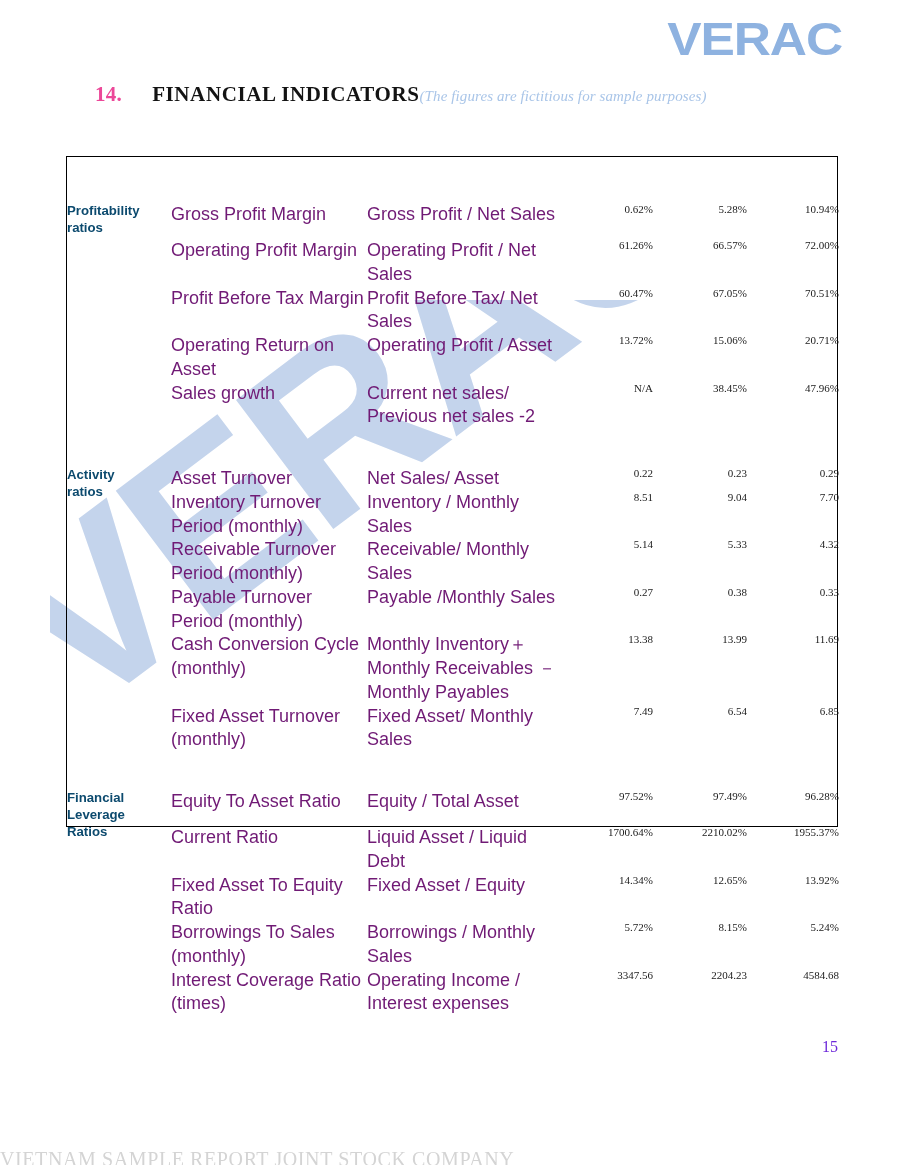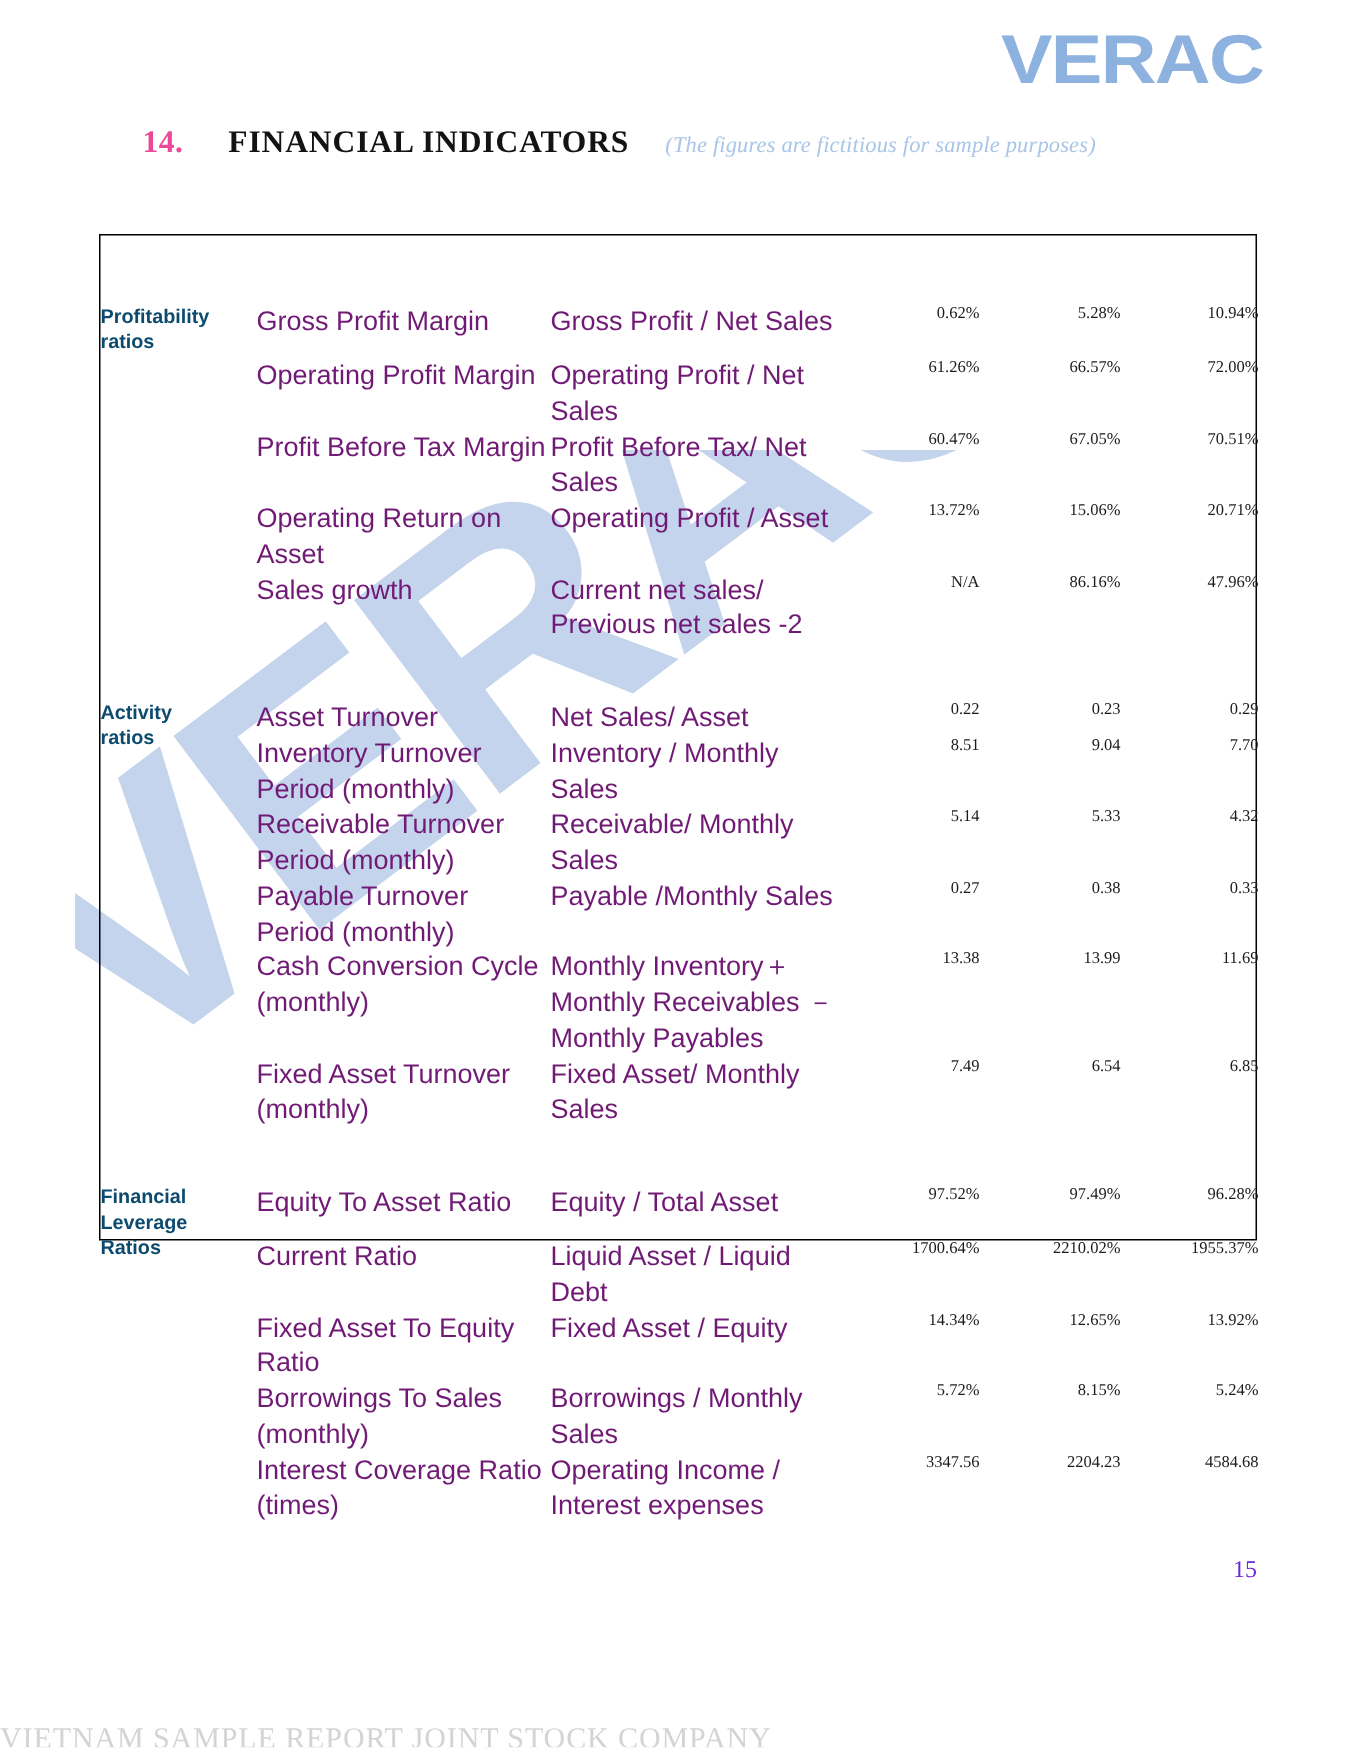--- a/index.html
+++ b/index.html
@@ -73,21 +73,21 @@
     font-size: 21px;
     color: #131313;
     letter-spacing: 0.6px;
     margin-left: 30px;
   }
   .title-sub {
     font-family: "Liberation Serif", serif;
     font-style: italic;
     font-size: 15px;
     color: #a9c5e8;
-    margin-left: 24px;
+    margin-left: 0;
     letter-spacing: 0.1px;
   }
 
   
   .table-box {
     position: absolute;
     left: 66px;
     top: 156px;
     width: 772px;
     height: 671px;
@@ -228,21 +228,21 @@
             <td class="cell-name">Operating Return on Asset</td>
             <td class="cell-form">Operating Profit / Asset</td>
             <td class="cell-val">13.72%</td>
             <td class="cell-val">15.06%</td>
             <td class="cell-val">20.71%</td>
           </tr>
           <tr style="height: 38px;">
             <td class="cell-name">Sales growth</td>
             <td class="cell-form">Current net sales/ Previous net sales -2</td>
             <td class="cell-val">N/A</td>
-            <td class="cell-val">86.16%</td>
+            <td class="cell-val">38.45%</td>
             <td class="cell-val">47.96%</td>
           </tr>
           <tr>
             <td colspan="6" style="height: 38px;"></td>
           </tr>
           <tr style="height: 22px;">
             <td class="group-label" rowspan="6">
               <div>Activity</div>
               <div>ratios</div>
             </td>

